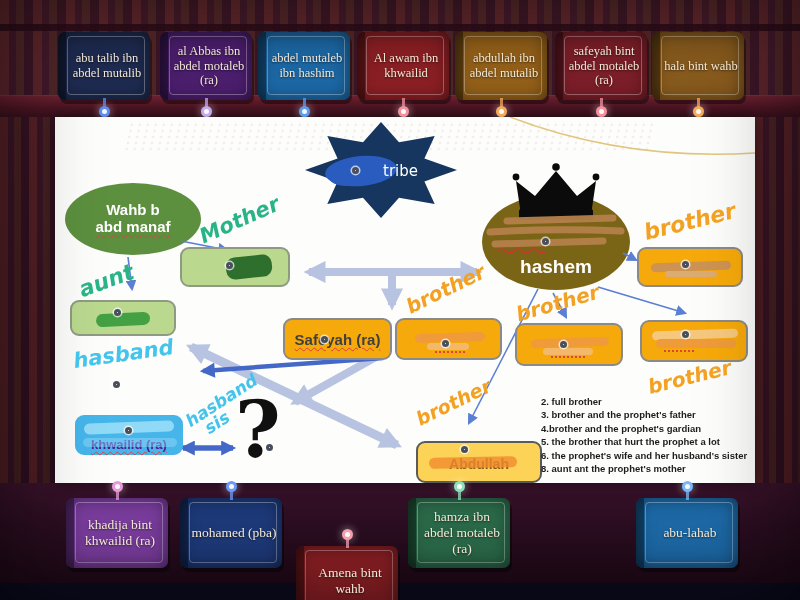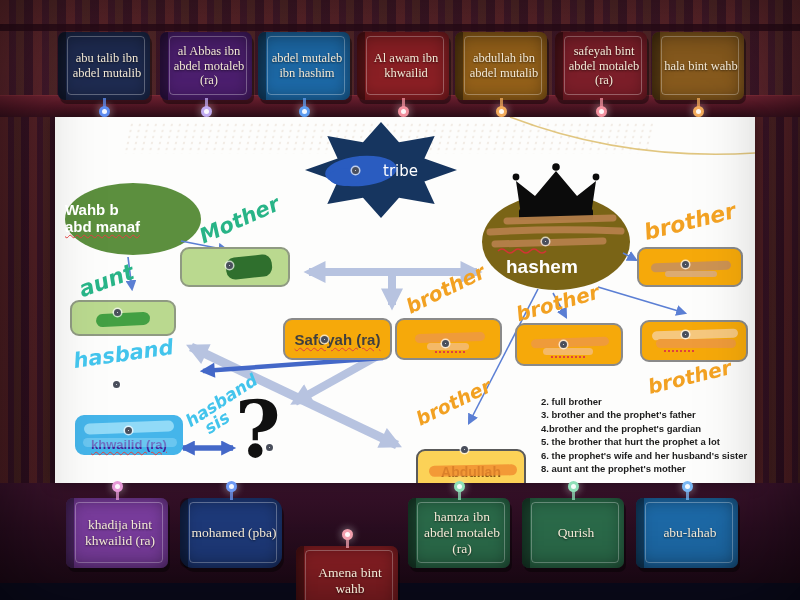--- a/index.html
+++ b/index.html
@@ -70,21 +70,21 @@
   .dot{position:absolute;width:7px;height:7px;border:3px solid #4a4f5c;background:#fff;border-radius:50%;
        box-shadow:0 0 0 1.5px rgba(255,255,255,.7);z-index:6;}
 
   .boxtext{position:absolute;width:100%;text-align:center;font-weight:bold;color:#3f3f3f;}
   .wavytxt{text-decoration:underline wavy #e04040 1px;text-underline-offset:2px;}
 
   .hand{position:absolute;font-family:"DejaVu Sans",sans-serif;font-style:italic;font-weight:bold;
         white-space:nowrap;z-index:5;}
   .hand.teal{color:#28b487;} .hand.cyan{color:#43c4ec;} .hand.orange{color:#f2a122;}
 
-  .ellipse-text{position:absolute;text-align:left;color:#fff;font-weight:bold;z-index:4;}
+  .ellipse-text{position:absolute;text-align:center;color:#fff;font-weight:bold;z-index:4;}
   .legend{position:absolute;left:486px;top:278px;width:216px;color:#1c1c1c;
           font-size:9.5px;font-weight:bold;line-height:1.42;z-index:4;}
   .legend div{white-space:nowrap;}
   .qmark{position:absolute;left:180px;top:276px;font-family:"DejaVu Serif",serif;
          font-weight:700;font-size:78px;line-height:.95;color:#101010;z-index:4;}
 </style>
 </head>
 <body>
 
 <div id="stage">
@@ -207,21 +207,21 @@
       <span class="scr" style="left:10px;top:8px;width:86px;height:9px;background:#f6c87e;transform:rotate(-2deg);"></span>
       <span class="scr" style="left:14px;top:17px;width:80px;height:9px;background:#ef9b3a;"></span>
       <span class="rw" style="left:22px;top:28px;width:30px;"></span>
     </div>
 
     <div class="dropbox orange-box" style="left:582px;top:130px;width:106px;height:40px;">
       <span class="scr" style="left:12px;top:13px;width:80px;height:9px;background:#cd9352;transform:rotate(-2deg);"></span>
       <span class="scr" style="left:26px;top:22px;width:52px;height:6px;background:#dcab72;"></span>
     </div>
 
-    <div class="dropbox yellow-box" style="left:361px;top:332px;width:110px;height:42px;">
+    <div class="dropbox yellow-box" style="left:361px;top:324px;width:126px;height:42px;">
       <span class="boxtext" style="top:13px;font-size:14px;color:#7a4a10;opacity:.9;">Abdullah</span>
       <span class="scr" style="left:11px;top:14px;width:88px;height:11px;background:rgba(240,139,46,.8);transform:rotate(-1deg);"></span>
     </div>
 
     <div class="qmark">?</div>
 
     <div class="hand teal" style="left:142px;top:91px;font-size:21px;transform:rotate(-24deg);">Mother</div>
     <div class="hand teal" style="left:23px;top:151px;font-size:22px;transform:rotate(-20deg);">aunt</div>
     <div class="hand cyan" style="left:18px;top:225px;font-size:21px;transform:rotate(-8deg);">hasband</div>
     <div class="hand cyan" style="left:130px;top:272px;font-size:17px;transform:rotate(-33deg);">
@@ -284,35 +284,31 @@
   </div>
   <div class="book toprow" style="left: 652px; background-color: rgb(138, 92, 30);">
     <span class="book-label">hala bint wahb</span>
     <span class="pin below" style="background-color: rgb(242, 170, 90);"></span>
   </div>
 
   <div class="book bottomrow" style="left: 66px; background-color: rgb(122, 61, 158);">
     <span class="book-label">khadija bint khwailid (ra)</span>
     <span class="pin above" style="background-color: rgb(231, 154, 216);"></span>
   </div>
-  <div class="book bottomrow" style="left: 180px; background-color: rgb(30, 58, 122); border-radius: 13px;">
+  <div class="book bottomrow" style="left: 180px; background-color: rgb(30, 58, 122);">
     <span class="book-label">mohamed (pba)</span>
     <span class="pin above" style="background-color: rgb(110, 154, 245);"></span>
   </div>
   <div class="book bottomrow" style="left: 296px; background-color: rgb(141, 32, 37); margin-top: 48px;">
     <span class="book-label">Amena bint wahb</span>
     <span class="pin above" style="background-color: rgb(242, 160, 174);"></span>
   </div>
   <div class="book bottomrow" style="left: 408px; background-color: rgb(43, 107, 74);">
     <span class="book-label">hamza ibn abdel motaleb (ra)</span>
     <span class="pin above" style="background-color: rgb(143, 224, 184);"></span>
   </div>
-  <div class="book bottomrow" style="left: 522px; background-color: rgb(43, 107, 74);">
-    <span class="book-label">Qurish</span>
-    <span class="pin above" style="background-color: rgb(143, 224, 184);"></span>
-  </div>
   <div class="book bottomrow" style="left: 636px; background-color: rgb(29, 106, 168);">
     <span class="book-label">abu-lahab</span>
     <span class="pin above" style="background-color: rgb(122, 184, 245);"></span>
   </div>
 
   <div class="abs vignette"></div>
 </div>
 
 </body></html>

